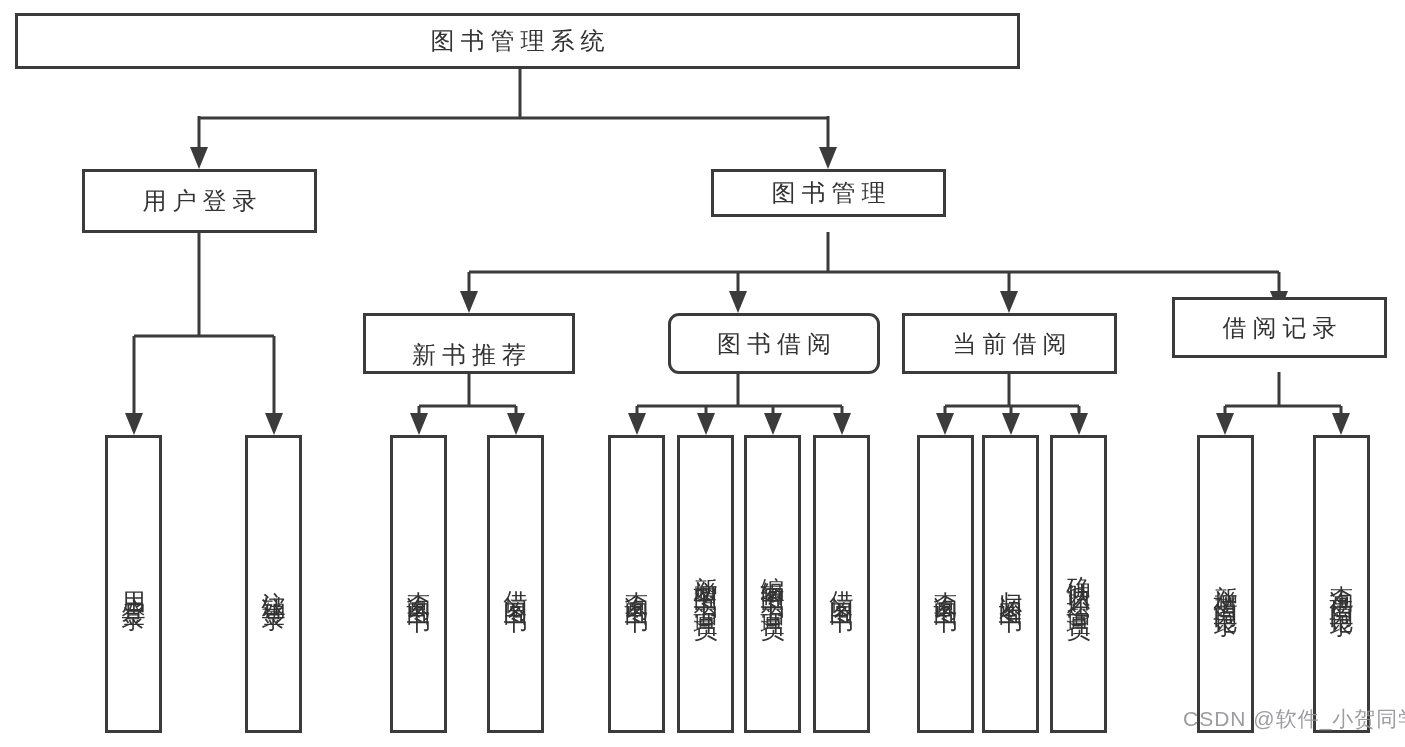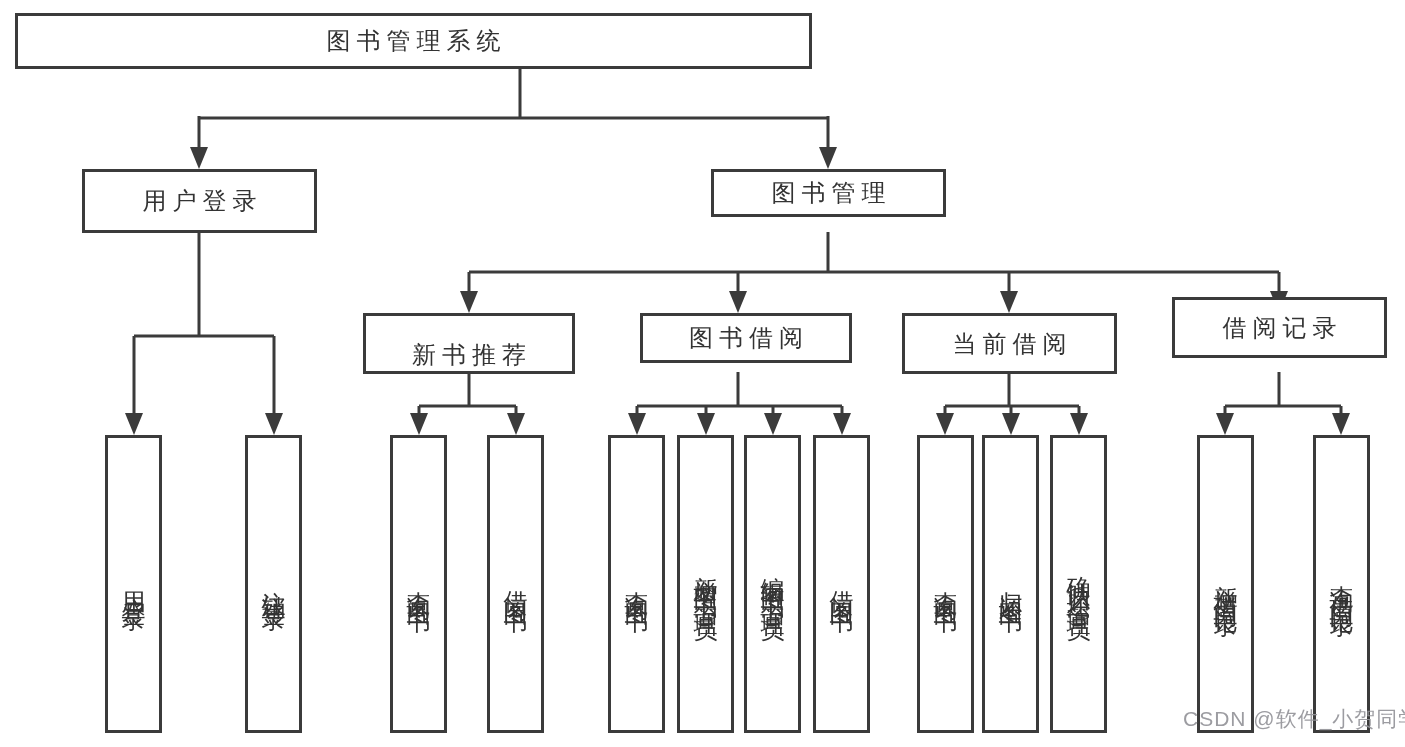--- a/index.html
+++ b/index.html
@@ -89,35 +89,35 @@
       <polygon points="764,413 782,413 773,435"></polygon>
       <polygon points="833,413 851,413 842,435"></polygon>
       <polygon points="936,413 954,413 945,435"></polygon>
       <polygon points="1002,413 1020,413 1011,435"></polygon>
       <polygon points="1070,413 1088,413 1079,435"></polygon>
       <polygon points="1216,413 1234,413 1225,435"></polygon>
       <polygon points="1332,413 1350,413 1341,435"></polygon>
     </g>
   </svg>
 
-  <div class="node" style="left:15px; top:13px; width:797px; height:56px;">
+  <div class="node" style="left:15px; top:13px; width:1005px; height:56px;">
     <span class="h-label">图书管理系统</span>
   </div>
 
   <div class="node" style="left:82px; top:169px; width:235px; height:64px;">
     <span class="h-label">用户登录</span>
   </div>
   <div class="node" style="left:711px; top:169px; width:235px; height:48px;">
     <span class="h-label">图书管理</span>
   </div>
 
   <div class="node" style="left:363px; top:313px; width:212px; height:61px;align-items:flex-end;">
     <span class="h-label">新书推荐</span>
   </div>
-  <div class="node" style="left:640px; top:313px; width:212px; height:50px;">
+  <div class="node" style="left:668px; top:313px; width:212px; height:61px;border-radius:11px;">
     <span class="h-label">图书借阅</span>
   </div>
   <div class="node" style="left:902px; top:313px; width:215px; height:61px;">
     <span class="h-label">当前借阅</span>
   </div>
   <div class="node" style="left:1172px; top:297px; width:215px; height:61px;">
     <span class="h-label">借阅记录</span>
   </div>
 
   <div class="node" style="left:105px; top:435px; width:57px; height:298px;">

